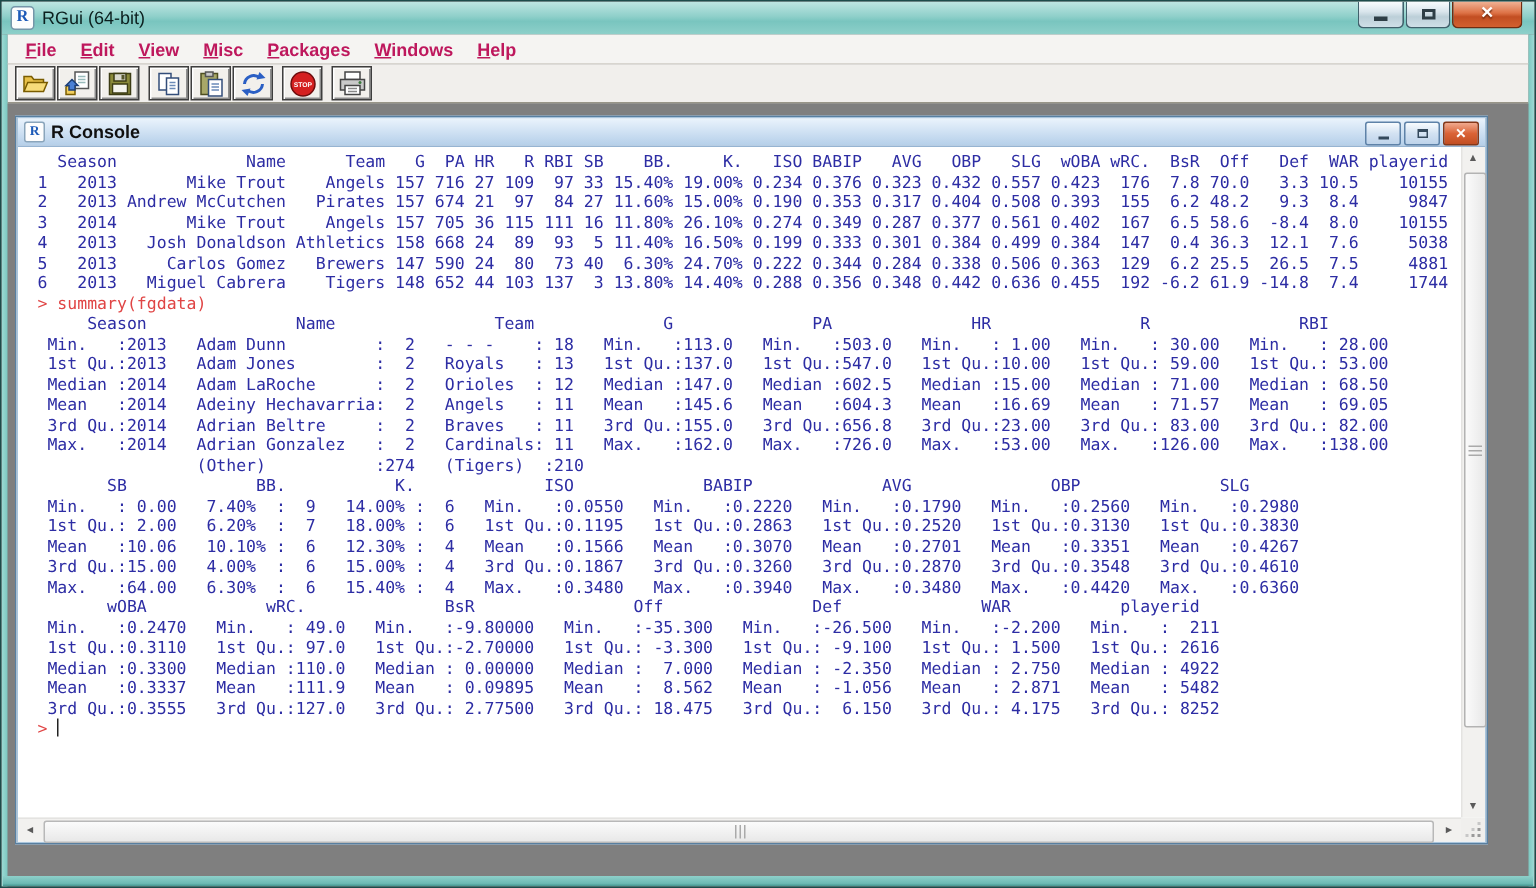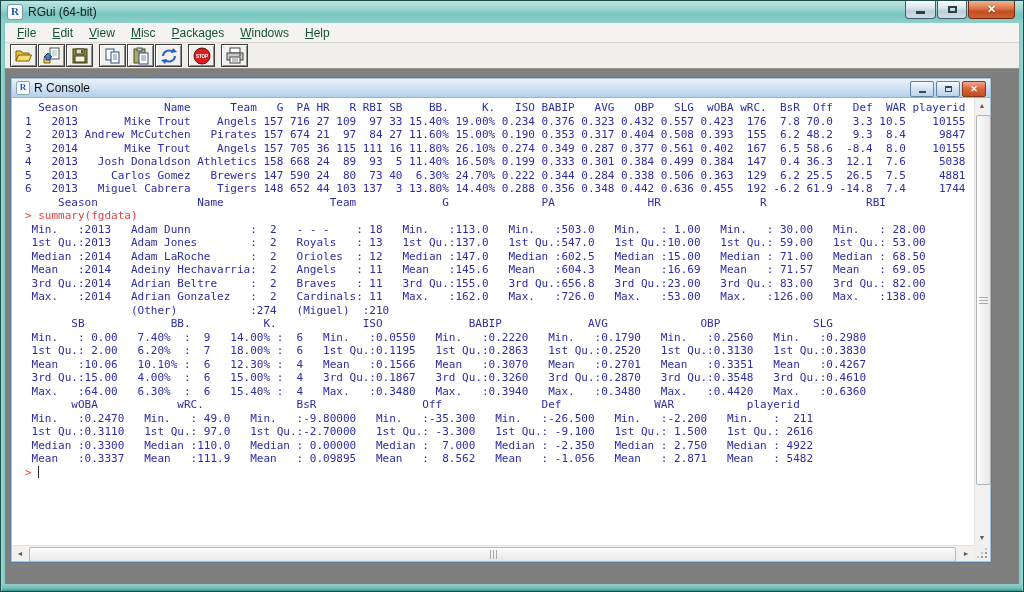--- a/index.html
+++ b/index.html
@@ -33,21 +33,21 @@
   .glyph-min{width:9px;height:3px;background:#2e3e46;margin-top:6px;}
   .glyph-max{width:9px;height:7px;border:2px solid #2e3e46;box-sizing:border-box;background:transparent;}
   .glyph-close{color:#fff;font-size:11px;font-weight:bold;line-height:15px;text-shadow:0 1px 1px #7a2d10;}
   
   .menubar{
     position:absolute;left:4px;right:4px;top:22px;height:20px;
     background:#f5f4f2;border-bottom:1px solid #d8d5cf;
     display:flex;align-items:center;padding-left:4px;box-sizing:border-box;
   }
   .menu-item{
-    display:inline-block;font-size:12px;color:#14532d;padding:2px 8px;cursor:default;
+    display:inline-block;font-size:12px;color:#be185d;padding:2px 8px;cursor:default;font-weight:bold;
   }
   .menu-item::first-letter{text-decoration:underline;}
   
   .toolbar{
     position:absolute;left:4px;right:4px;top:42px;height:26px;
     background:#f1efec;border-bottom:1px solid #989588;
     display:flex;align-items:center;padding-left:5px;box-sizing:border-box;
   }
   .tool-btn{
     width:27px;height:23px;margin-right:1px;padding:0;
@@ -79,21 +79,21 @@
     position:absolute;left:1px;right:1px;top:1px;height:19px;
     background:linear-gradient(#eaf3fc,#cfe1f3 50%,#b5cfe9);
     border-bottom:1px solid #96b4d2;
     display:flex;align-items:center;padding-left:4px;box-sizing:border-box;
   }
   .console-icon{
     width:12px;height:12px;margin-right:4px;background:#fdfdfd;
     border:1px solid #8aa5bb;border-radius:2px;
     font:bold 9px/11px "Liberation Serif",serif;color:#1e5bb8;text-align:center;
   }
-  .console-title{font-size:12px;color:#101010;}
+  .console-title{font-size:12px;color:#101010;font-weight:bold;}
   .cbtns{position:absolute;right:4px;top:2px;display:flex;}
   .cbtn{
     width:22px;height:14px;margin-left:2px;border:1px solid #5e82a8;border-radius:2px;
     background:linear-gradient(#f8fbfe,#d3e2f2 50%,#bed3ea);
     display:flex;align-items:center;justify-content:center;
   }
   .cbtn-close{background:linear-gradient(#f0a98e,#da6337 50%,#c24e22);border-color:#84381a;}
   .cglyph-min{width:7px;height:2px;background:#34495c;margin-top:5px;}
   .cglyph-max{width:7px;height:6px;border:1px solid #34495c;border-top-width:2px;box-sizing:border-box;}
   .cglyph-close{color:#fff;font-size:9px;font-weight:bold;line-height:12px;}
@@ -291,40 +291,41 @@
 
       <div class="console-client">
         <div class="console-text" id="console-text">
             <div class="cline out">  Season             Name      Team   G  PA HR   R RBI SB    BB.     K.   ISO BABIP   AVG   OBP   SLG  wOBA wRC.  BsR  Off   Def  WAR playerid</div>
             <div class="cline out">1   2013       Mike Trout    Angels 157 716 27 109  97 33 15.40% 19.00% 0.234 0.376 0.323 0.432 0.557 0.423  176  7.8 70.0   3.3 10.5    10155</div>
             <div class="cline out">2   2013 Andrew McCutchen   Pirates 157 674 21  97  84 27 11.60% 15.00% 0.190 0.353 0.317 0.404 0.508 0.393  155  6.2 48.2   9.3  8.4     9847</div>
             <div class="cline out">3   2014       Mike Trout    Angels 157 705 36 115 111 16 11.80% 26.10% 0.274 0.349 0.287 0.377 0.561 0.402  167  6.5 58.6  -8.4  8.0    10155</div>
             <div class="cline out">4   2013   Josh Donaldson Athletics 158 668 24  89  93  5 11.40% 16.50% 0.199 0.333 0.301 0.384 0.499 0.384  147  0.4 36.3  12.1  7.6     5038</div>
             <div class="cline out">5   2013     Carlos Gomez   Brewers 147 590 24  80  73 40  6.30% 24.70% 0.222 0.344 0.284 0.338 0.506 0.363  129  6.2 25.5  26.5  7.5     4881</div>
             <div class="cline out">6   2013   Miguel Cabrera    Tigers 148 652 44 103 137  3 13.80% 14.40% 0.288 0.356 0.348 0.442 0.636 0.455  192 -6.2 61.9 -14.8  7.4     1744</div>
+            <div class="cline in">&gt; summary(fgdata)</div>
             <div class="cline out">     Season               Name                Team             G              PA              HR               R               RBI</div>
-            <div class="cline in">&gt; summary(fgdata)</div>
             <div class="cline out"> Min.   :2013   Adam Dunn         :  2   - - -    : 18   Min.   :113.0   Min.   :503.0   Min.   : 1.00   Min.   : 30.00   Min.   : 28.00</div>
             <div class="cline out"> 1st Qu.:2013   Adam Jones        :  2   Royals   : 13   1st Qu.:137.0   1st Qu.:547.0   1st Qu.:10.00   1st Qu.: 59.00   1st Qu.: 53.00</div>
             <div class="cline out"> Median :2014   Adam LaRoche      :  2   Orioles  : 12   Median :147.0   Median :602.5   Median :15.00   Median : 71.00   Median : 68.50</div>
             <div class="cline out"> Mean   :2014   Adeiny Hechavarria:  2   Angels   : 11   Mean   :145.6   Mean   :604.3   Mean   :16.69   Mean   : 71.57   Mean   : 69.05</div>
             <div class="cline out"> 3rd Qu.:2014   Adrian Beltre     :  2   Braves   : 11   3rd Qu.:155.0   3rd Qu.:656.8   3rd Qu.:23.00   3rd Qu.: 83.00   3rd Qu.: 82.00</div>
             <div class="cline out"> Max.   :2014   Adrian Gonzalez   :  2   Cardinals: 11   Max.   :162.0   Max.   :726.0   Max.   :53.00   Max.   :126.00   Max.   :138.00</div>
-            <div class="cline out">                (Other)           :274   (Miguel)  :210</div>
+            <div class="cline out">                (Other)           :274   (Tigers)  :210</div>
             <div class="cline out">       SB             BB.           K.             ISO             BABIP             AVG              OBP              SLG</div>
             <div class="cline out"> Min.   : 0.00   7.40%  :  9   14.00% :  6   Min.   :0.0550   Min.   :0.2220   Min.   :0.1790   Min.   :0.2560   Min.   :0.2980</div>
             <div class="cline out"> 1st Qu.: 2.00   6.20%  :  7   18.00% :  6   1st Qu.:0.1195   1st Qu.:0.2863   1st Qu.:0.2520   1st Qu.:0.3130   1st Qu.:0.3830</div>
             <div class="cline out"> Mean   :10.06   10.10% :  6   12.30% :  4   Mean   :0.1566   Mean   :0.3070   Mean   :0.2701   Mean   :0.3351   Mean   :0.4267</div>
             <div class="cline out"> 3rd Qu.:15.00   4.00%  :  6   15.00% :  4   3rd Qu.:0.1867   3rd Qu.:0.3260   3rd Qu.:0.2870   3rd Qu.:0.3548   3rd Qu.:0.4610</div>
             <div class="cline out"> Max.   :64.00   6.30%  :  6   15.40% :  4   Max.   :0.3480   Max.   :0.3940   Max.   :0.3480   Max.   :0.4420   Max.   :0.6360</div>
             <div class="cline out">       wOBA            wRC.              BsR                Off               Def              WAR           playerid</div>
             <div class="cline out"> Min.   :0.2470   Min.   : 49.0   Min.   :-9.80000   Min.   :-35.300   Min.   :-26.500   Min.   :-2.200   Min.   :  211</div>
             <div class="cline out"> 1st Qu.:0.3110   1st Qu.: 97.0   1st Qu.:-2.70000   1st Qu.: -3.300   1st Qu.: -9.100   1st Qu.: 1.500   1st Qu.: 2616</div>
             <div class="cline out"> Median :0.3300   Median :110.0   Median : 0.00000   Median :  7.000   Median : -2.350   Median : 2.750   Median : 4922</div>
             <div class="cline out"> Mean   :0.3337   Mean   :111.9   Mean   : 0.09895   Mean   :  8.562   Mean   : -1.056   Mean   : 2.871   Mean   : 5482</div>
+            <div class="cline out"> 3rd Qu.:0.3555   3rd Qu.:127.0   3rd Qu.: 2.77500   3rd Qu.: 18.475   3rd Qu.:  6.150   3rd Qu.: 4.175   3rd Qu.: 8252</div>
             <div class="cline in">&gt; <span class="cursor"></span></div>
           </div>
 
         <div class="vscroll">
           <div class="sbtn sbtn-up">▲</div>
           <div class="vthumb">
               <span class="grip"></span>
             </div>
           <div class="sbtn sbtn-down">▼</div>
         </div>

